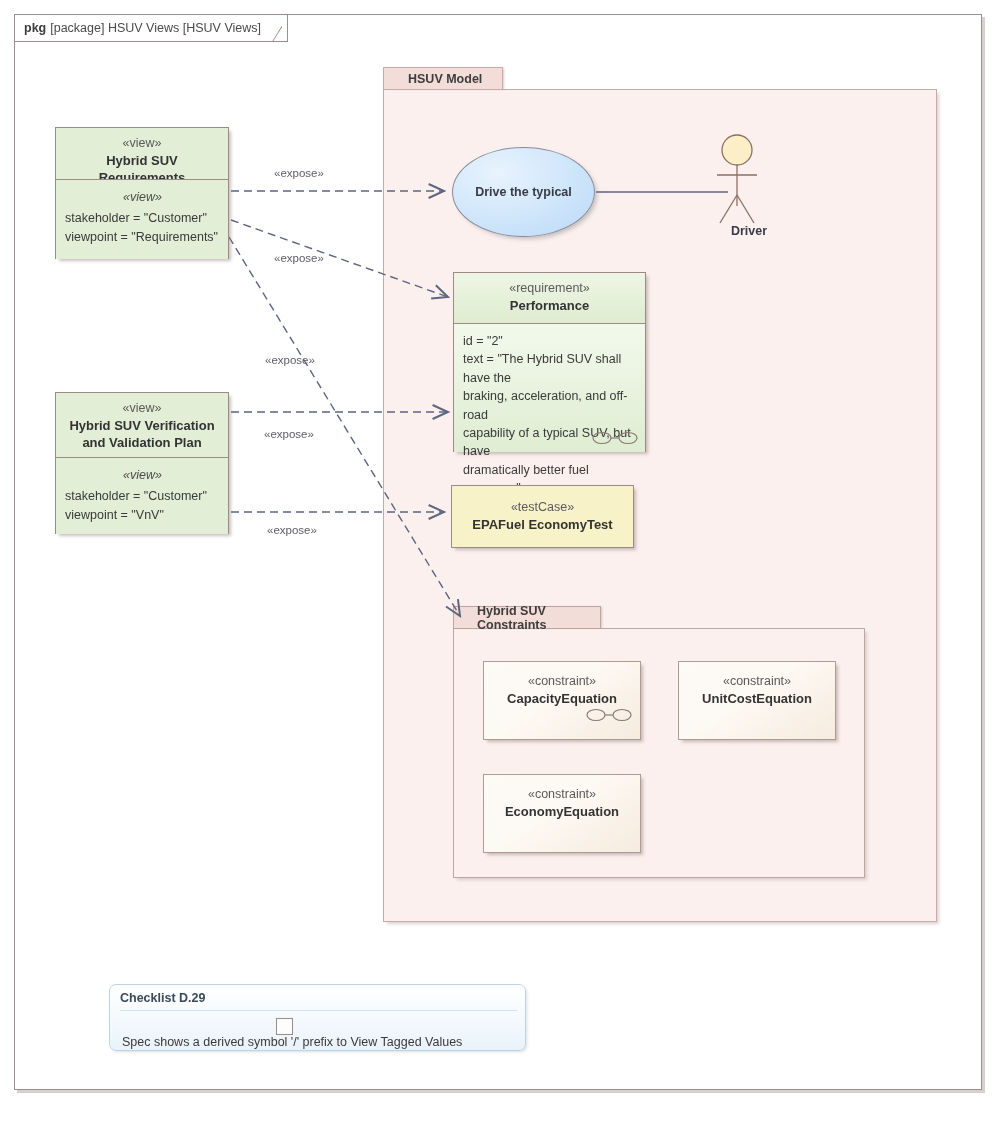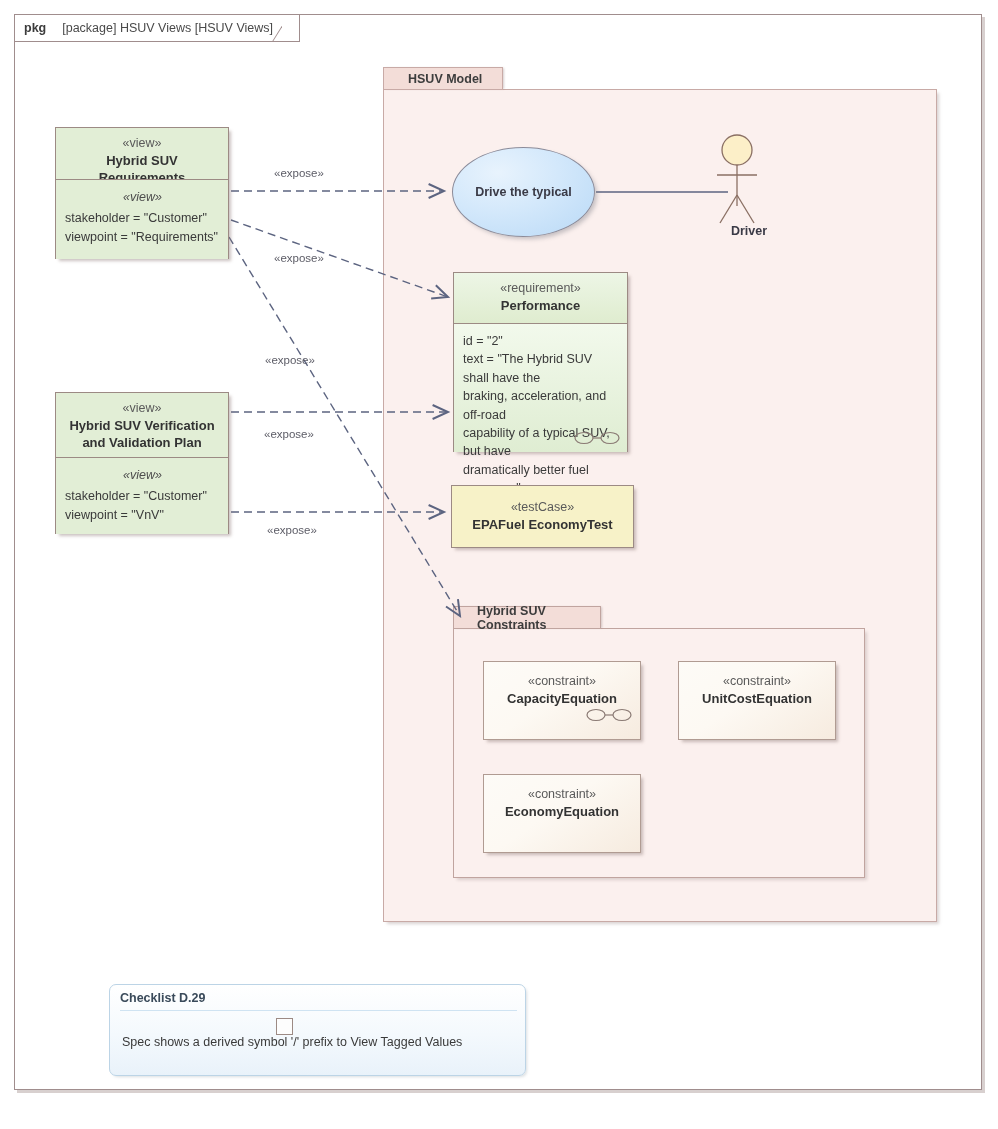--- a/index.html
+++ b/index.html
@@ -59,21 +59,21 @@
   .pkg-tab-slant:after {
     content: "";
     position: absolute;
     left: -10px;
     top: -2px;
     width: 40px;
     height: 40px;
     border-right: 1px solid #a08d8d;
     transform: skewX(-32deg);
   }
-  .pkg-tab b { font-weight: bold; margin-right: 16px; color: #3c3c3c;}
+  .pkg-tab b { font-weight: bold; margin-right: 4px; color: #3c3c3c;}
 
   
   .model-pkg {
     position: absolute;
     left: 383px;
     top: 89px;
     width: 554px;
     height: 833px;
     background: #fbf0ee;
     border: 1px solid #c8aaa6;
@@ -237,21 +237,21 @@
     color: #5c5c66;
     white-space: nowrap;
   }
 
   
   .checklist {
     position: absolute;
     left: 109px;
     top: 984px;
     width: 417px;
-    height: 92px;
+    height: 67px;
     box-sizing: border-box;
     border: 1px solid #bcd4e6;
     border-radius: 7px;
     background: linear-gradient(180deg,#ffffff 0%,#f4f9fd 55%,#e9f2fa 100%);
     box-shadow: 2px 2px 3px -1px rgba(150,160,170,.35);
   }
   .checklist .cl-title {
     position: absolute;
     left: 10px; top: 6px;
     font-size: 12.5px;
@@ -362,21 +362,21 @@
     <svg width="52" height="92" viewBox="0 0 52 92">
       <circle cx="26" cy="17" r="15" fill="#fcefc8" stroke="#8a6f63" stroke-width="1.3"></circle>
       <line x1="26" y1="32" x2="26" y2="73" stroke="#8a6f63" stroke-width="1.3"></line>
       <line x1="6" y1="42" x2="46" y2="42" stroke="#8a6f63" stroke-width="1.3"></line>
       <line x1="26" y1="62" x2="9" y2="90" stroke="#8a6f63" stroke-width="1.3"></line>
       <line x1="26" y1="62" x2="43" y2="90" stroke="#8a6f63" stroke-width="1.3"></line>
     </svg>
     <div class="actor-label">Driver</div>
   </div>
 
-  <div class="node req-node" style="left:453px; top:272px; width:175px; height:180px;">
+  <div class="node req-node" style="left:453px; top:272px; width:193px; height:180px;">
     <div class="hdr" style="height:50px;">
       <span class="stereo">«requirement»</span>
       <span class="nm">Performance</span>
     </div>
     <div class="body" style="height:129px;">
       <div>id = "2"</div>
       <div>text = "The Hybrid SUV shall have the</div>
       <div>braking, acceleration, and off-road</div>
       <div>capability of a typical SUV, but have</div>
       <div>dramatically better fuel economy."</div>

